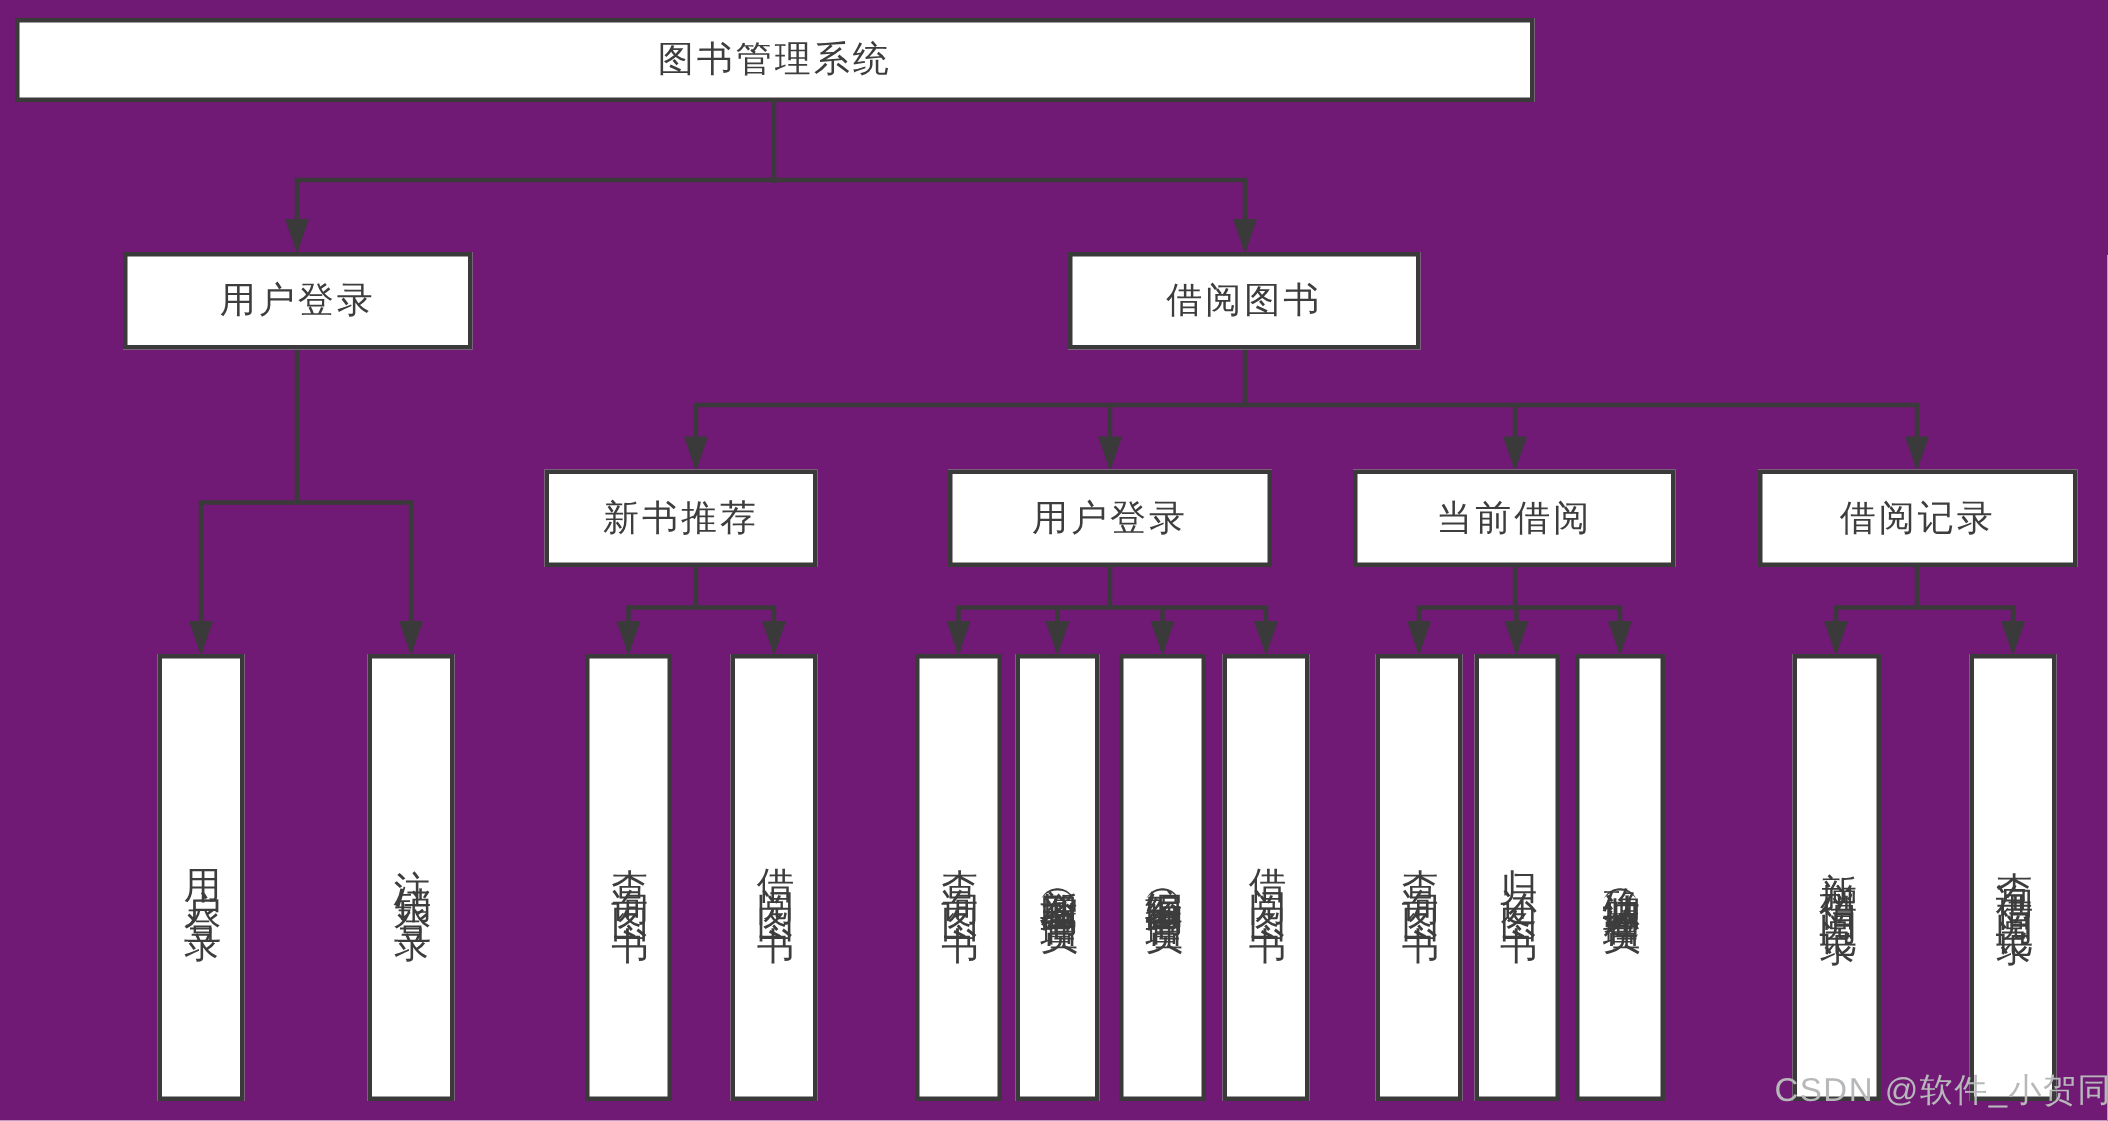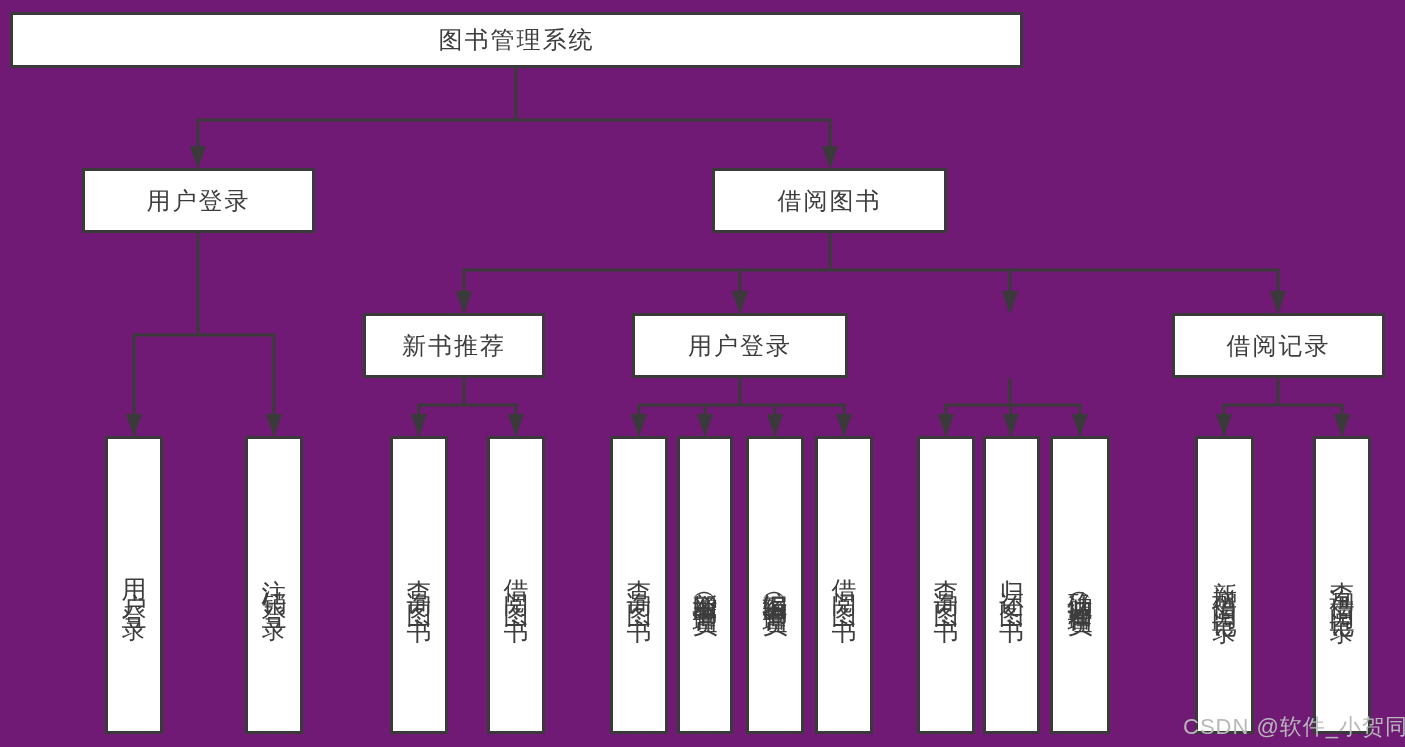--- a/index.html
+++ b/index.html
@@ -110,20 +110,23 @@
   <div class="node" style="left:712px;top:168px;width:235px;height:65px;">
     <span class="hlabel">借阅图书</span>
   </div>
 
   <div class="node" style="left:363px;top:313px;width:182px;height:65px;">
     <span class="hlabel">新书推荐</span>
   </div>
   <div class="node" style="left:632px;top:313px;width:216px;height:65px;">
     <span class="hlabel">用户登录</span>
   </div>
+  <div class="node" style="left:902px;top:313px;width:215px;height:65px;">
+    <span class="hlabel">当前借阅</span>
+  </div>
   <div class="node" style="left:1172px;top:313px;width:213px;height:65px;">
     <span class="hlabel">借阅记录</span>
   </div>
 
   <div class="node vbox" style="left:105px;top:436px;width:58px;height:298px;">
     <span class="vtext vshort">用户登录</span>
   </div>
   <div class="node vbox" style="left:245px;top:436px;width:58px;height:298px;">
     <span class="vtext vshort">注销登录</span>
   </div>

